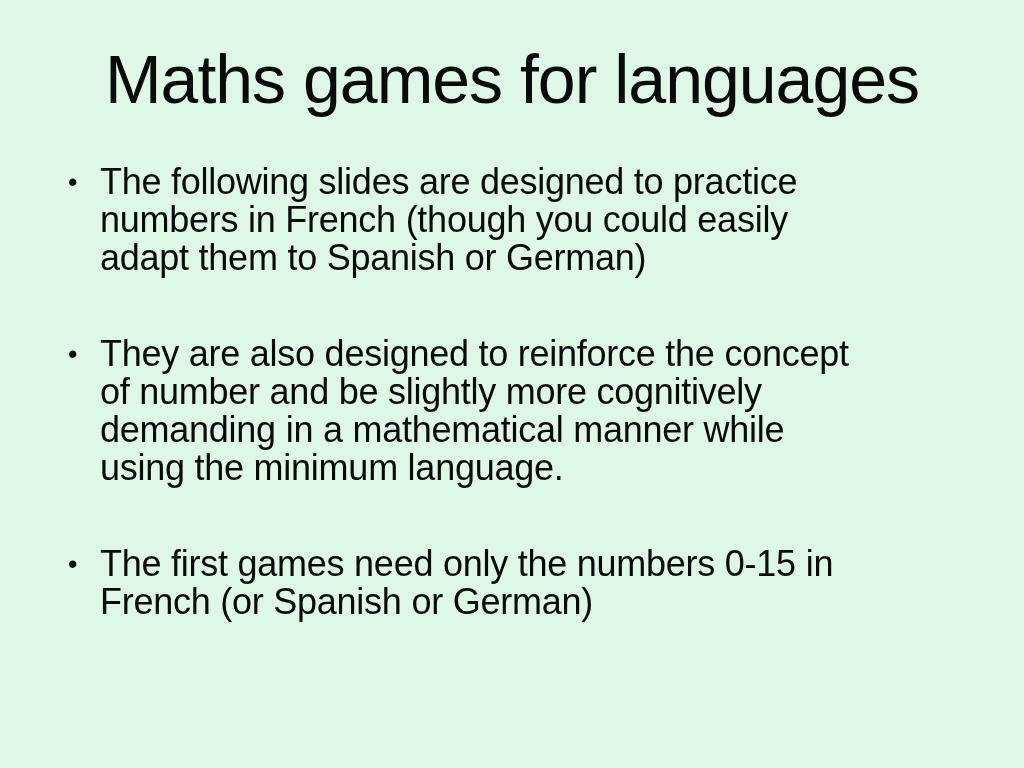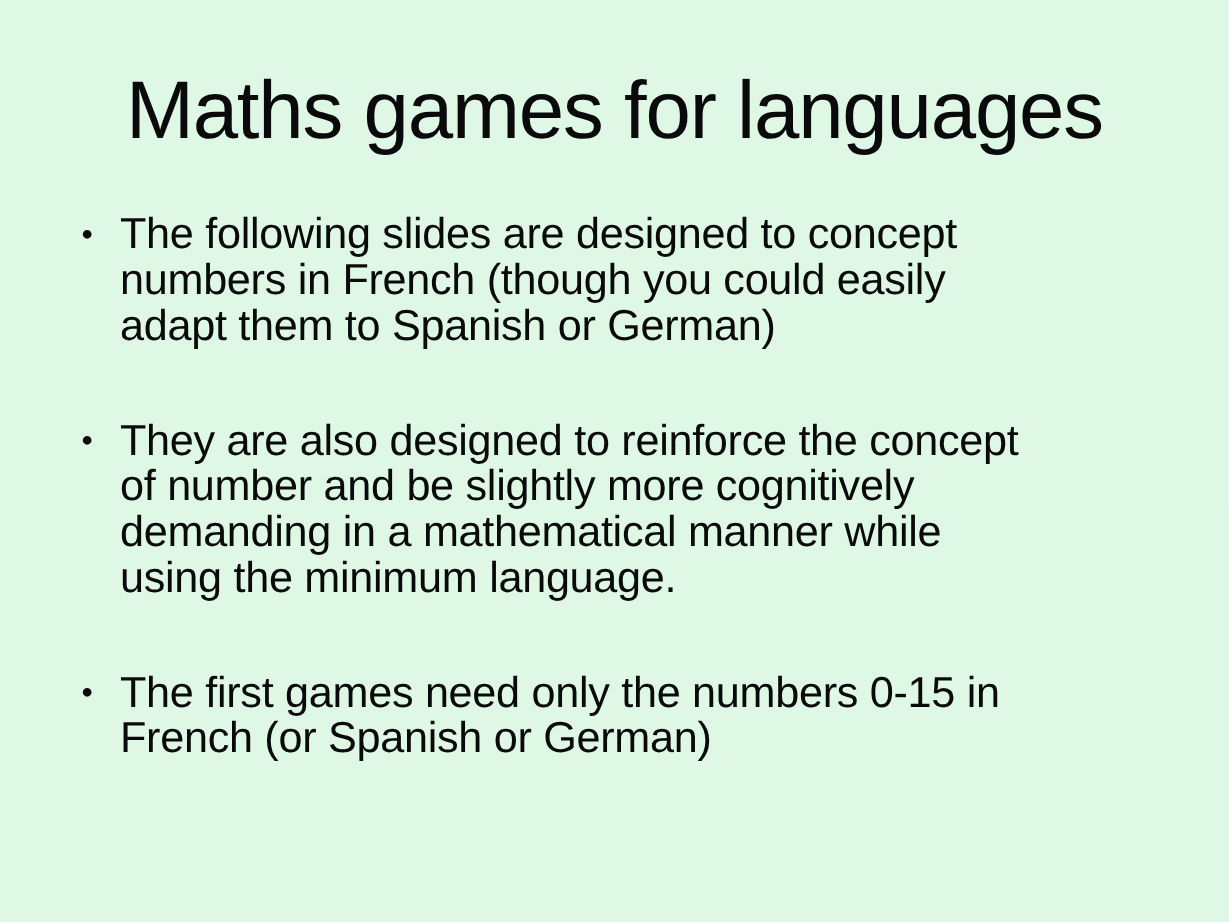--- a/index.html
+++ b/index.html
@@ -8,21 +8,21 @@
   }
   .slide {
     position: relative;
     width: 1024px;
     height: 768px;
     background: var(--bg, #dff8e6);
     color: var(--fg, #0a0a0a);
     font-family: "Liberation Sans", "DejaVu Sans", sans-serif;
     overflow: hidden;
     box-sizing: border-box;
-    padding-top: 58px;
+    padding-top: 45px;
   }
   .title {
     margin: 0;
     text-align: center;
     font-size: 68px;
     line-height: 1.0;
     font-weight: 400;
     letter-spacing: -1px;
     white-space: nowrap;
   }
@@ -54,21 +54,21 @@
 </style>
 </head>
 <body>
 
 <div class="slide">
   <h1 class="title">Maths games for languages</h1>
 
   <ul class="bullets">
     <li class="bullet-item">
       <span class="bullet-marker">•</span>
-      <span class="bullet-text">The following slides are designed to concept
+      <span class="bullet-text">The following slides are designed to practice
 numbers in French (though you could easily
 adapt them to Spanish or German)</span>
     </li>
     <li class="bullet-item">
       <span class="bullet-marker">•</span>
       <span class="bullet-text">They are also designed to reinforce the concept
 of number and be slightly more cognitively
 demanding in a mathematical manner while
 using the minimum language.</span>
     </li>

